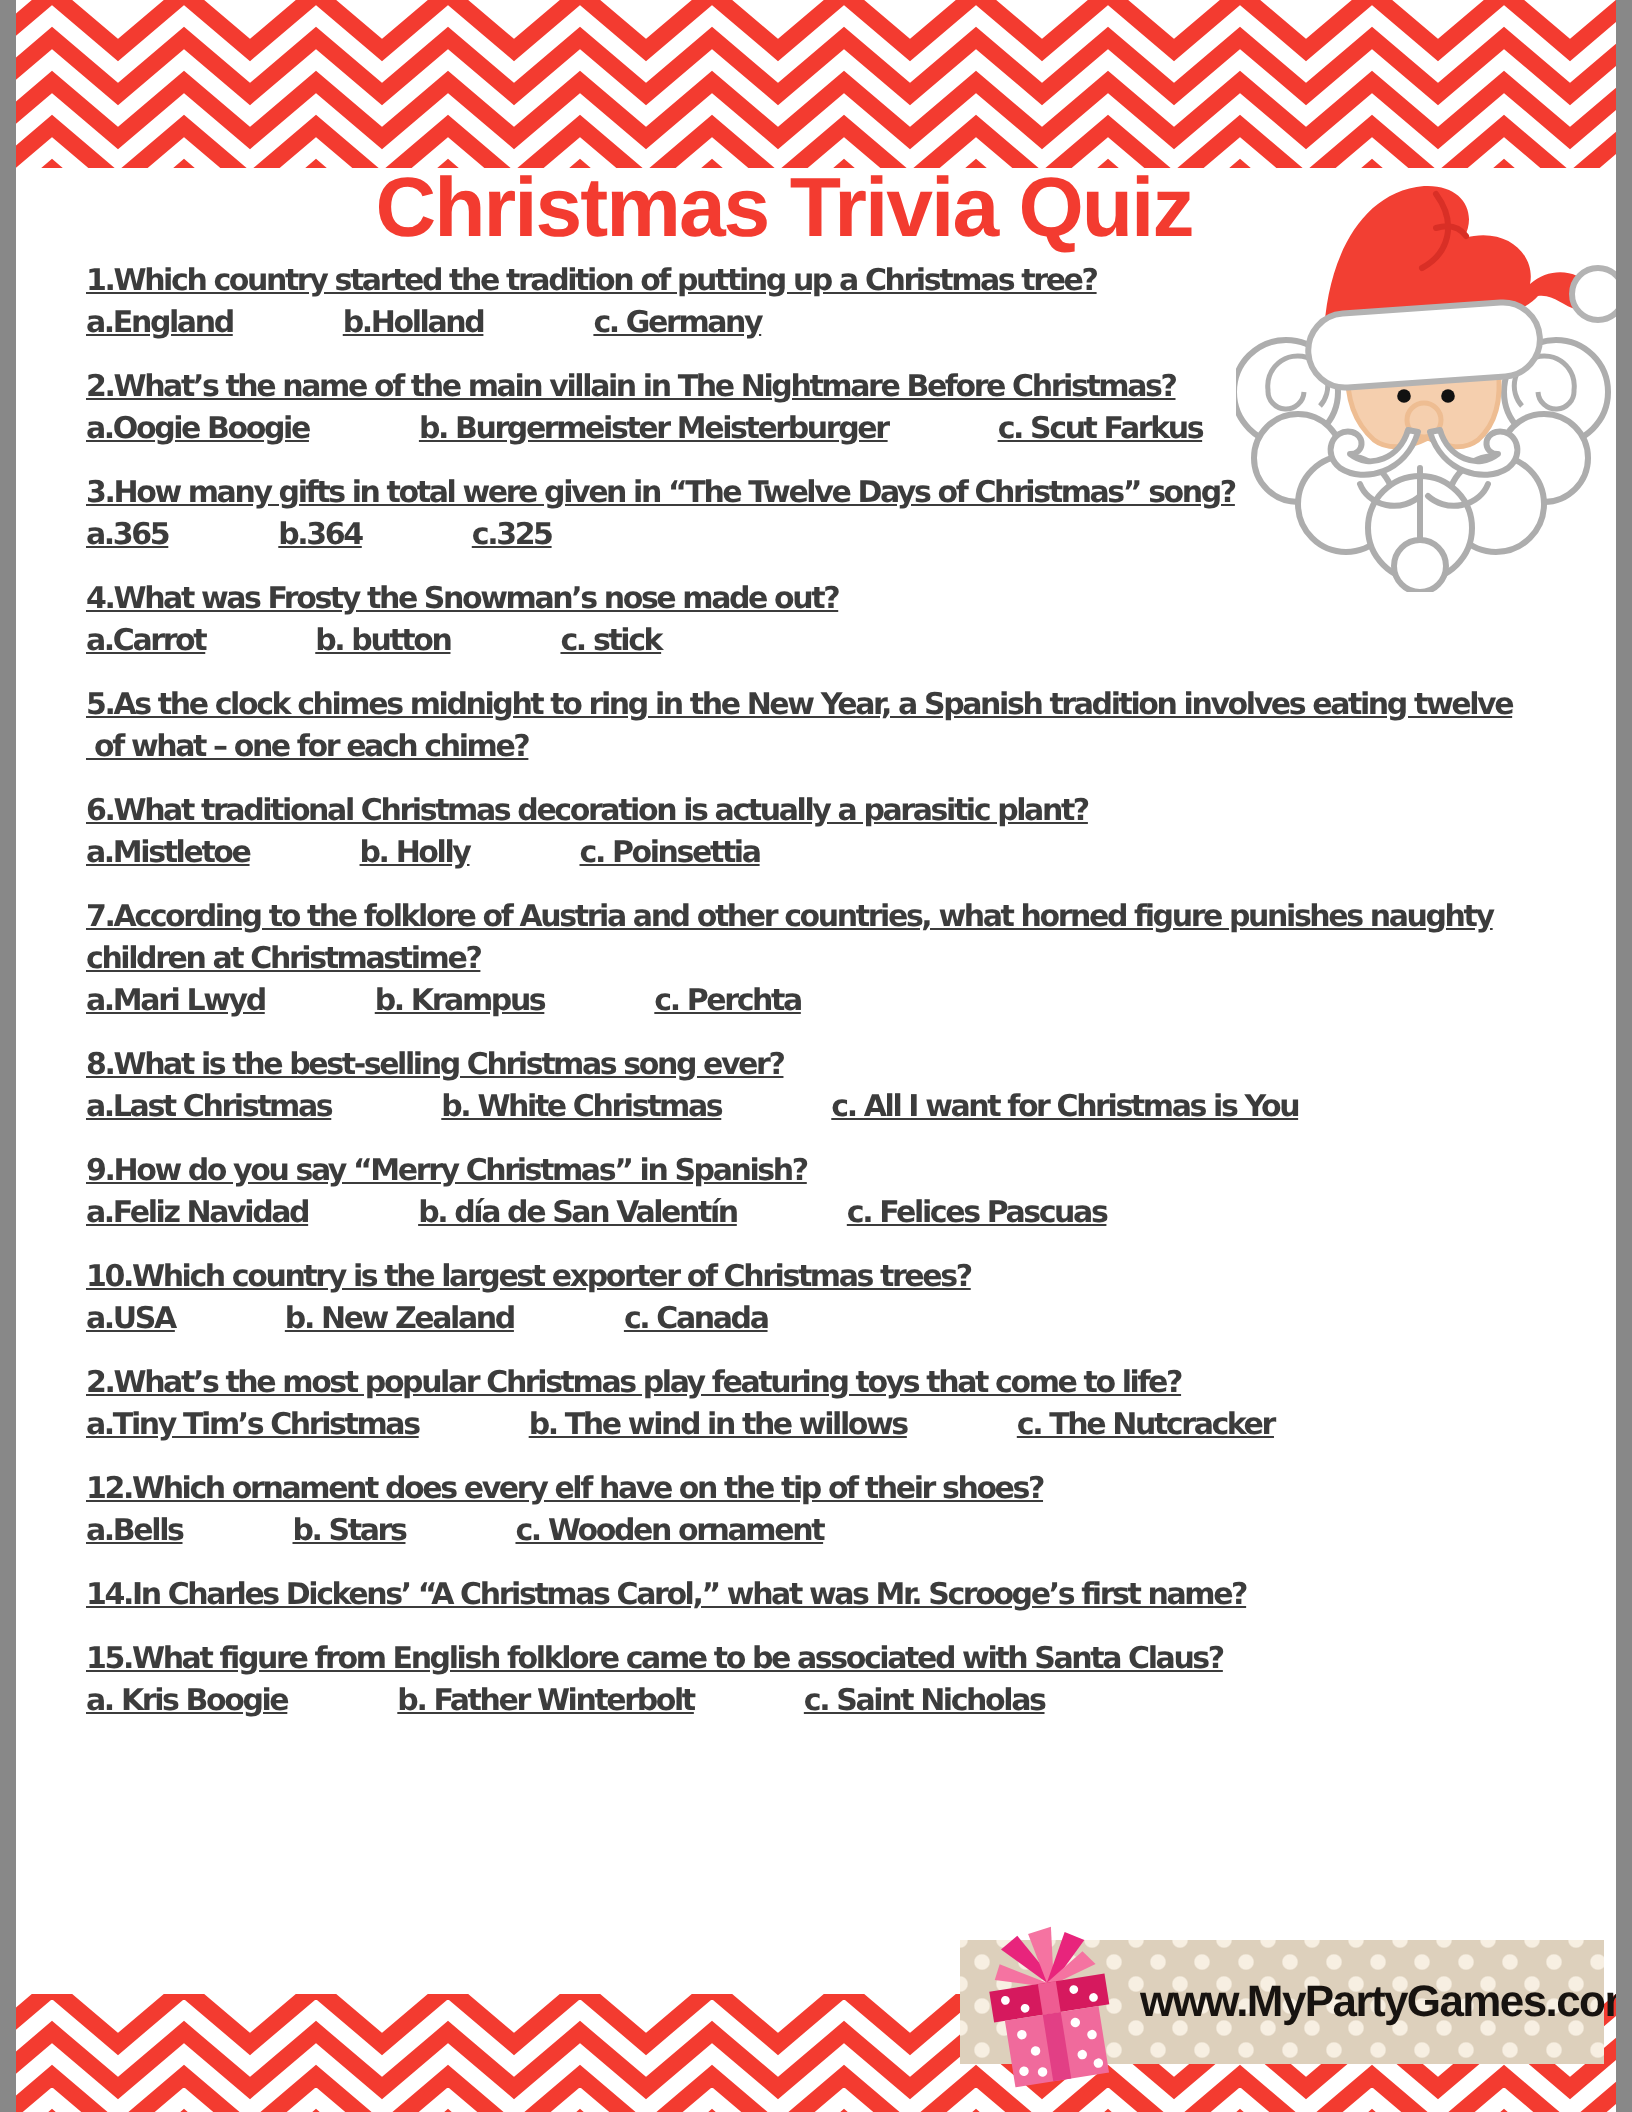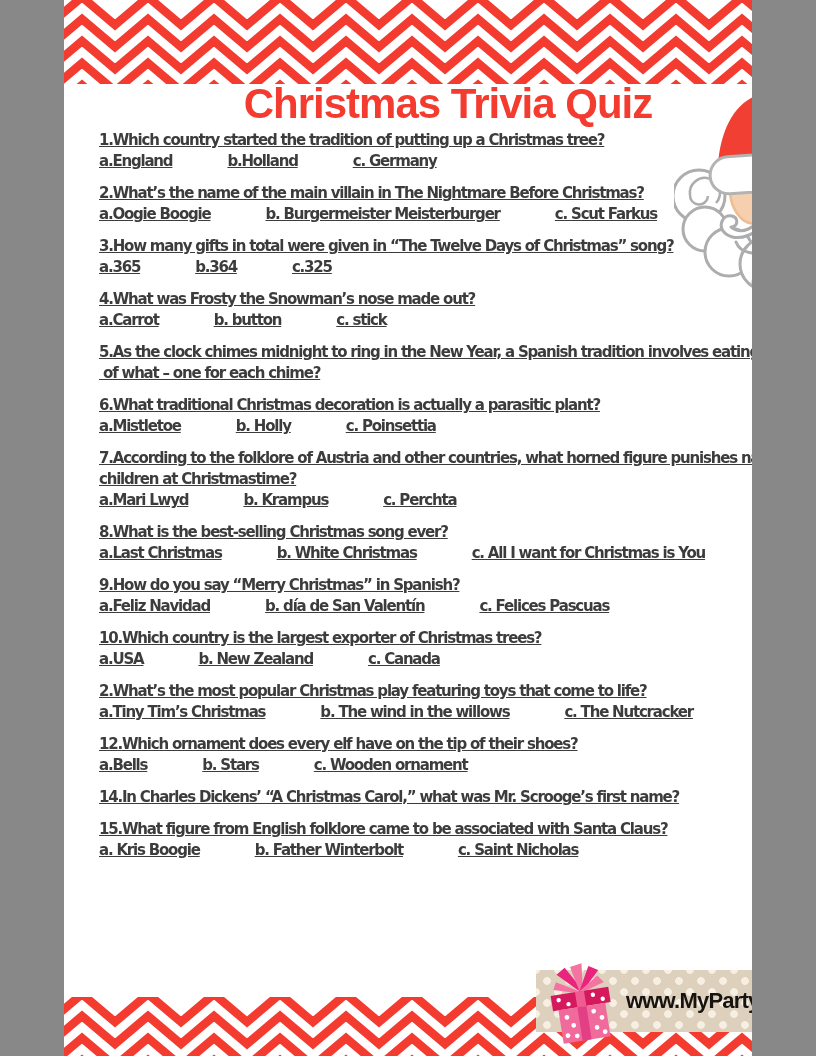--- a/index.html
+++ b/index.html
@@ -1,17 +1,17 @@
 <!DOCTYPE html>
 <html><head>
 <meta charset="utf-8">
 <style>
   html,body { margin:0; padding:0; background:#888; }
   .page {
-    position:relative; width:688px; height:1056px; margin:0 auto;
+    position:relative; width:800px; height:1056px; margin:0 auto;
     background:#ffffff; overflow:hidden;
     font-family:"DejaVu Sans", sans-serif;
   }
   .chevron-top { position:absolute; top:0; left:0; display:block; }
   .chevron-bottom { position:absolute; bottom:0; left:0; display:block; }
   .page-title {
     position:absolute; top:80px; left:0; width:768px; margin:0;
     text-align:center;
     font-family:"Liberation Sans", sans-serif;
     font-size:42px; font-weight:bold; letter-spacing:-1px;

